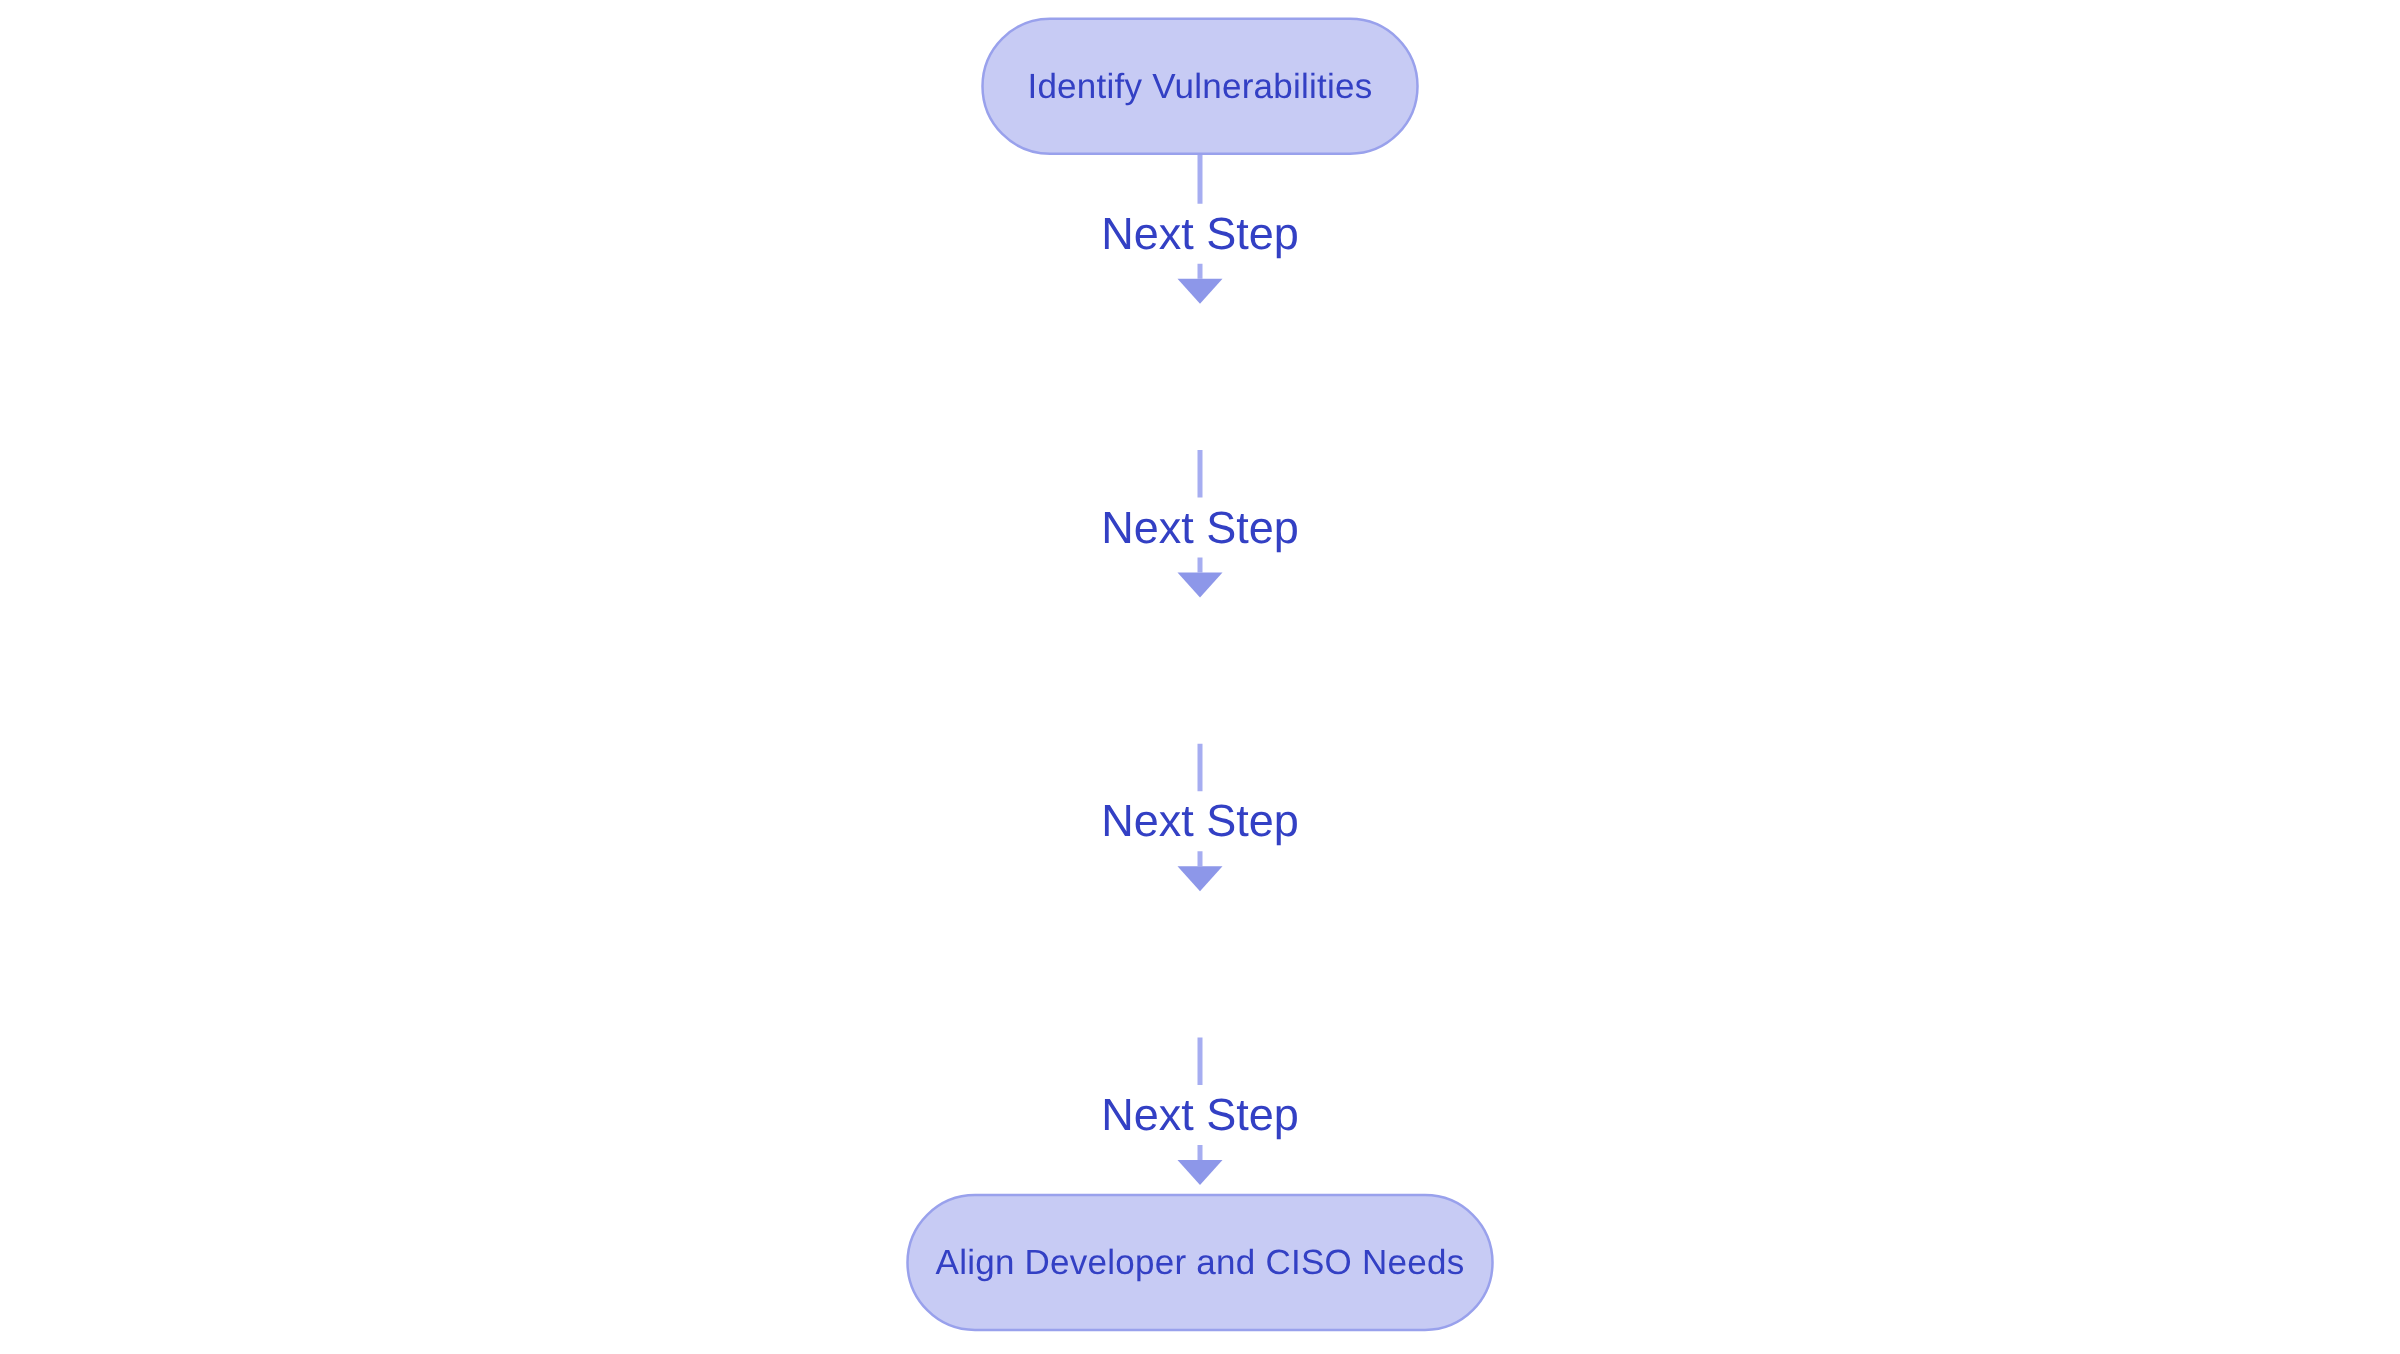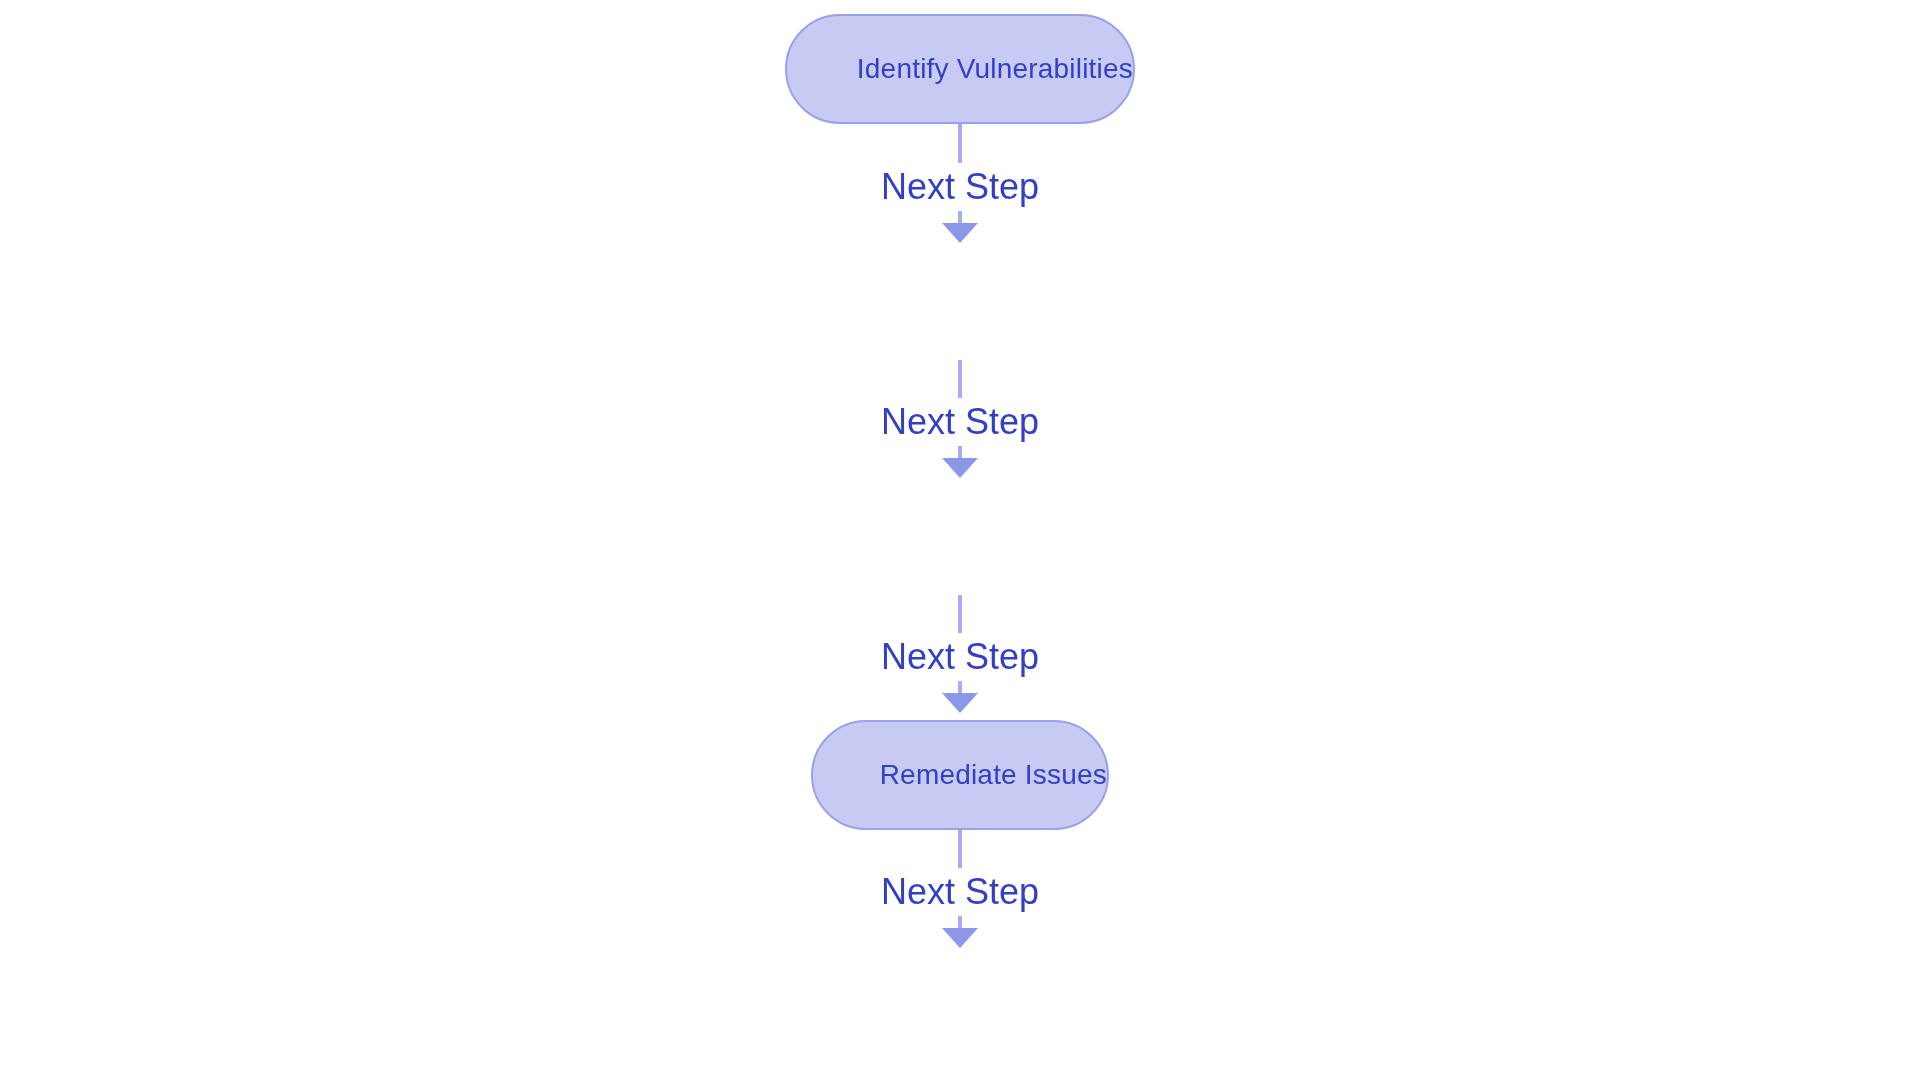--- a/index.html
+++ b/index.html
@@ -17,21 +17,21 @@
   }
   .flow-node {
     position: absolute;
     height: 110px;
     border-radius: 55px;
     background: #c7cbf4;
     border: 2px solid #99a1ec;
     box-sizing: border-box;
     display: flex;
     align-items: center;
-    justify-content: flex-end;
+    justify-content: center;
     color: #3340c4;
     font-size: 28px;
     font-weight: 500;
     letter-spacing: 0.2px;
     white-space: nowrap;
   }
   .node-1 { left: 785px; top: 14px;  width: 350px; }
   .node-2 { left: 811px; top: 250px; width: 298px; }
   .node-3 { left: 811px; top: 485px; width: 298px; }
   .node-4 { left: 811px; top: 720px; width: 298px; }
@@ -79,22 +79,22 @@
   .label-4 { top: 892px; }
 </style>
 </head>
 <body>
 
 <div class="canvas">
 
   <div class="flow-node node-1">
     <span>Identify Vulnerabilities</span>
   </div>
-  <div class="flow-node node-4">
-    <span>Remediate Issues</span>
+  <div class="flow-node node-5">
+    <span>Align Developer and CISO Needs</span>
   </div>
 
   <div class="edge-line line-1"></div>
   <div class="arrowhead head-1"></div>
   <div class="edge-label label-1">Next Step</div>
 
   <div class="edge-line line-2"></div>
   <div class="arrowhead head-2"></div>
   <div class="edge-label label-2">Next Step</div>
 

